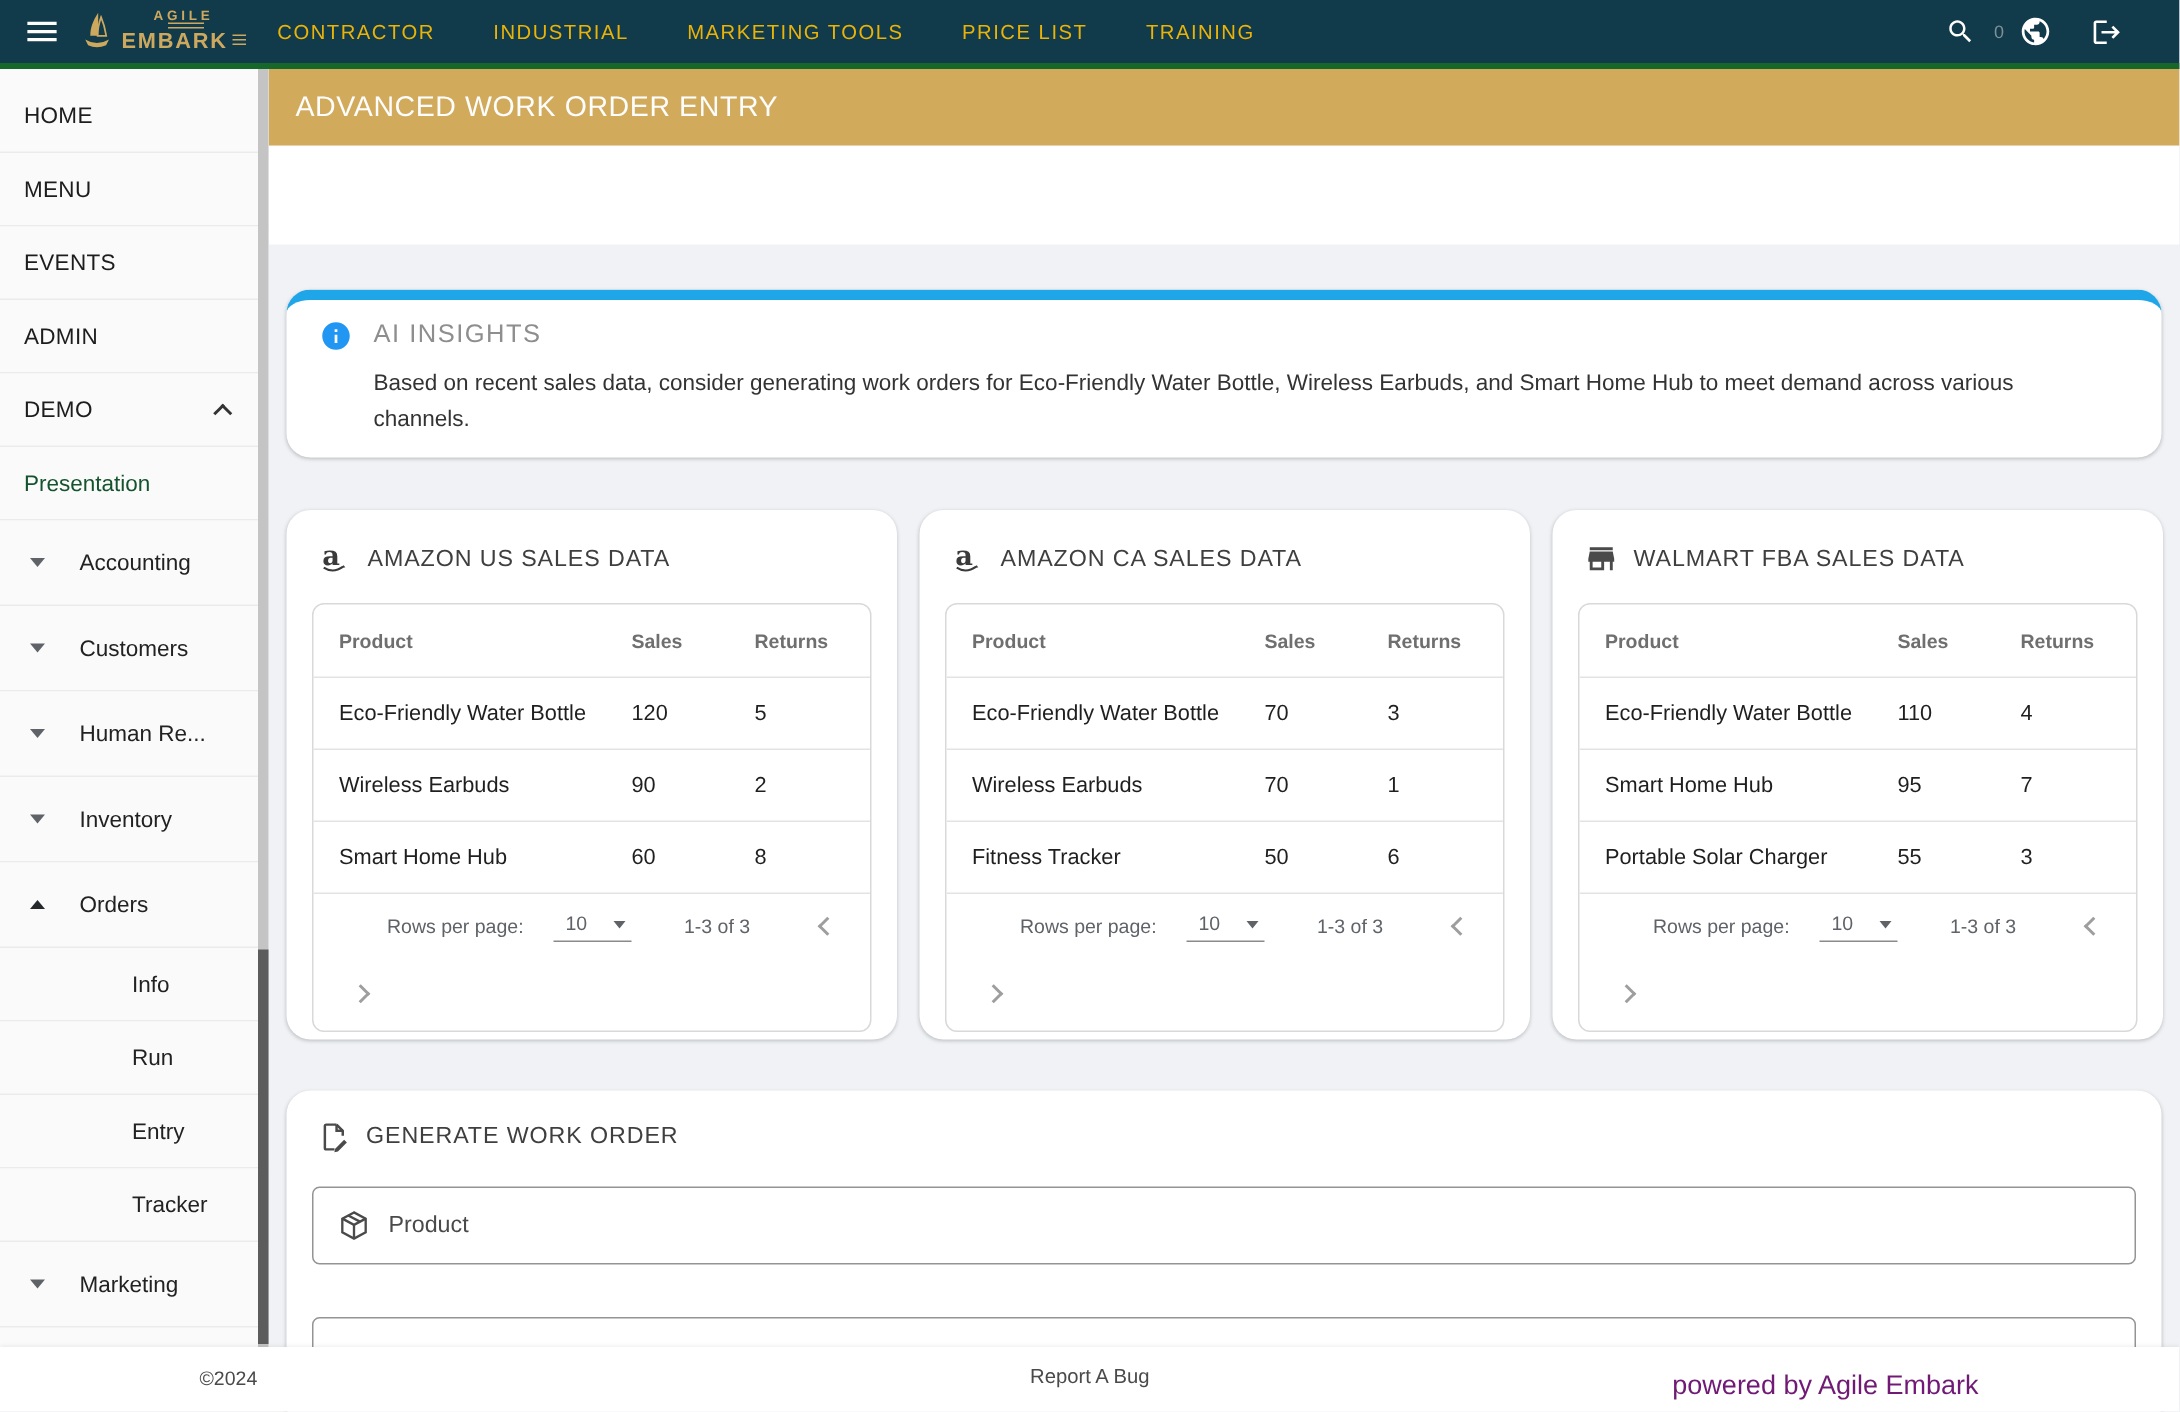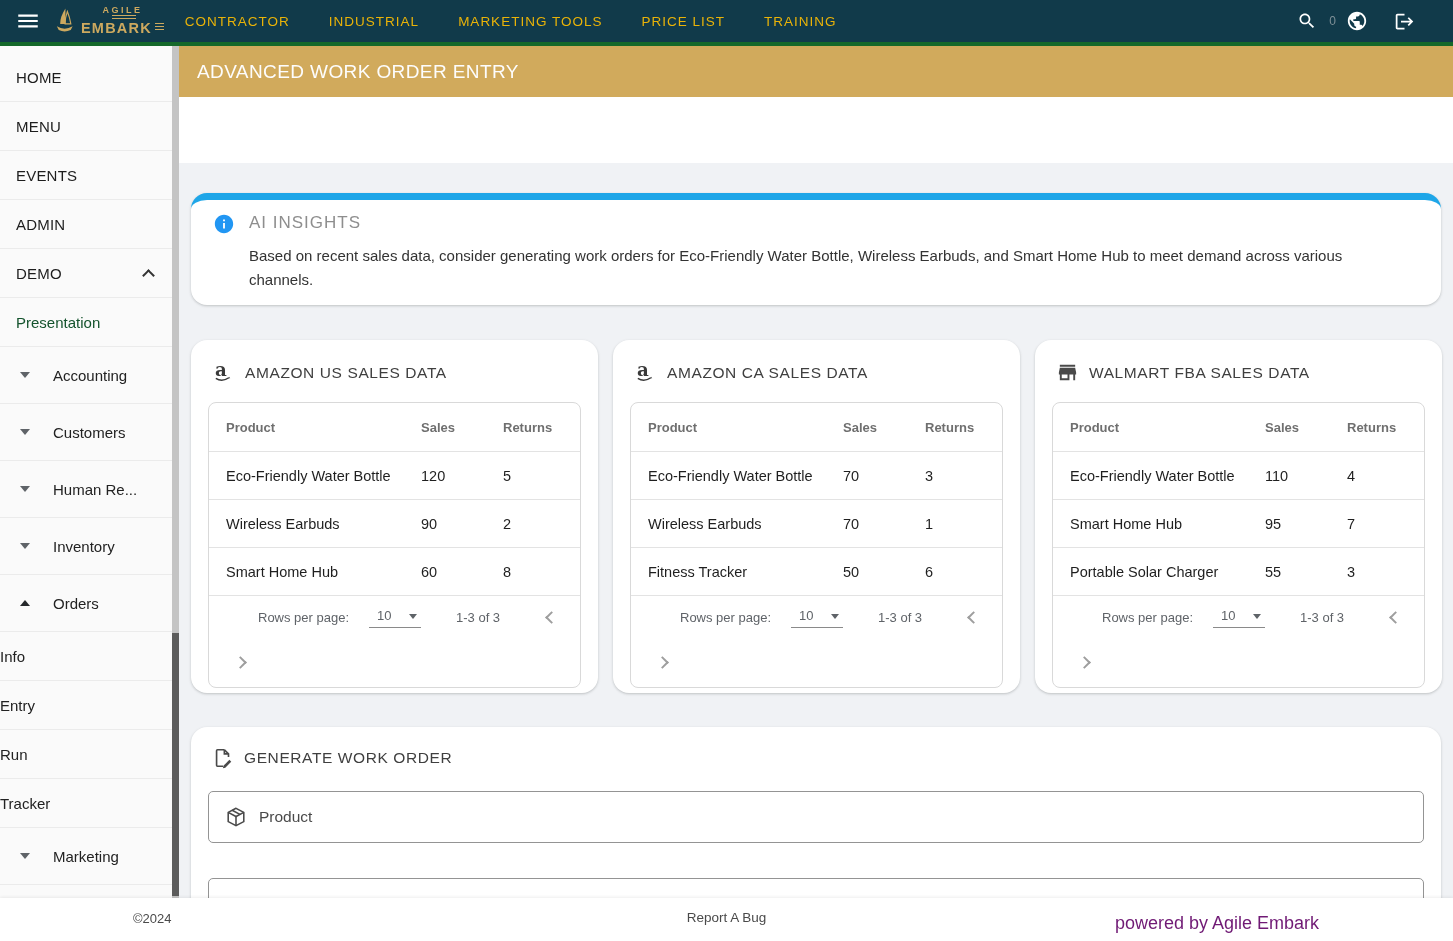--- a/index.html
+++ b/index.html
@@ -35,21 +35,21 @@
   
   .sidebar {
     position:absolute; left:0; top:46px; width:179px; height:852px;
     background:#fafafa; z-index:20;
   }
   .sidebar-inner { padding-top:7px; }
   .side-item { display:flex; align-items:center; border-bottom:1px solid #ebebeb; cursor:pointer; background:#fafafa; }
   .side-item.lvl0 { height:49px; padding-left:16px; font-size:15px; font-weight:500; color:#1d1d1d; letter-spacing:0.2px; }
   .side-item.lvl1 { height:49px; padding-left:16px; font-size:15px; color:#14532d; }
   .side-item.group { height:57px; padding-left:20px; font-size:15px; color:#222; }
-  .side-item.leaf { height:49px; font-size:15px; color:#222; }
+  .side-item.leaf { height:49px; padding-left:88px; font-size:15px; color:#222; }
   .group .tri { margin-right:23px; }
   .tri-down { width:0; height:0; border-left:5px solid transparent; border-right:5px solid transparent; border-top:6px solid #5f6368; }
   .tri-up { width:0; height:0; border-left:5px solid transparent; border-right:5px solid transparent; border-bottom:6px solid #25282b; }
   .chev-up-demo { width:9px; height:9px; border-right:2px solid #333; border-bottom:2px solid #333; transform:rotate(-135deg); margin-left:auto; margin-right:26px; margin-top:5px; }
   .sb-track { position:absolute; right:0; top:0; width:7px; height:852px; background:#c4c4c4; }
   .sb-thumb { position:absolute; right:0; top:587px; width:7px; height:263px; background:#5c5c5c; }
 
   
   .banner {
     position:absolute; left:179px; top:46px; width:1274px; height:51px;
@@ -206,24 +206,24 @@
         <span>Inventory</span>
       </div>
     <div class="side-item group">
         <span class="tri tri-up"></span>
         <span>Orders</span>
       </div>
     <div class="side-item leaf">
         <span>Info</span>
       </div>
     <div class="side-item leaf">
+        <span>Run</span>
+      </div>
+    <div class="side-item leaf">
         <span>Entry</span>
-      </div>
-    <div class="side-item leaf">
-        <span>Run</span>
       </div>
     <div class="side-item leaf">
         <span>Tracker</span>
       </div>
     <div class="side-item group">
         <span class="tri tri-down"></span>
         <span>Marketing</span>
       </div>
   </div>
   <div class="sb-track">

